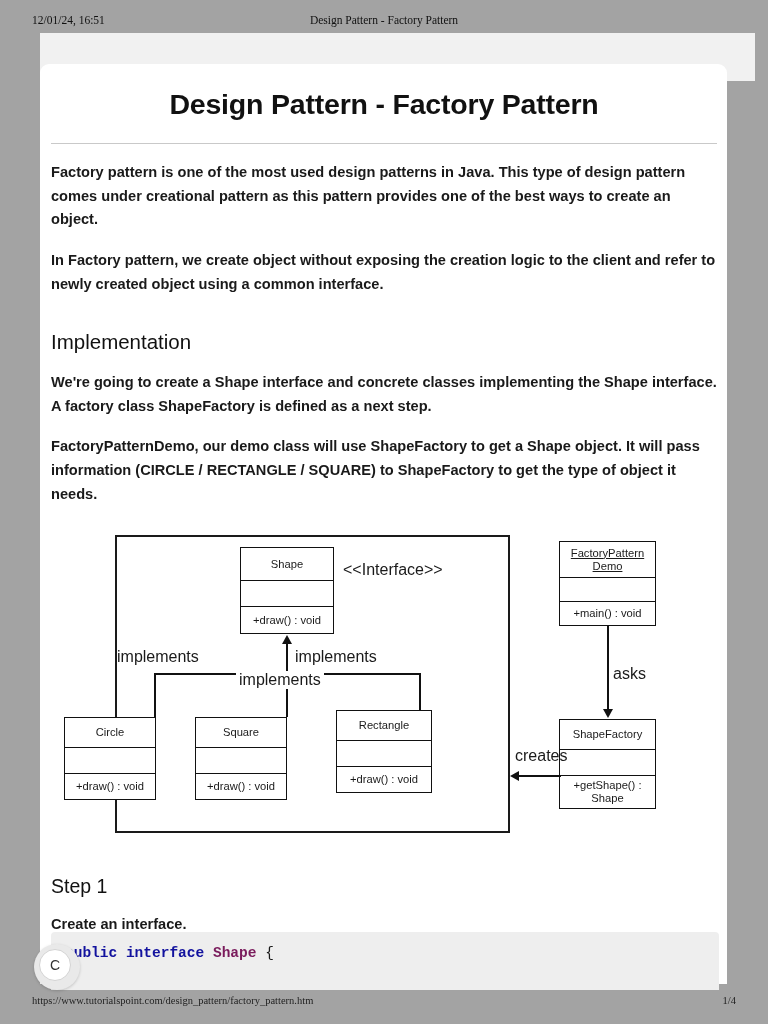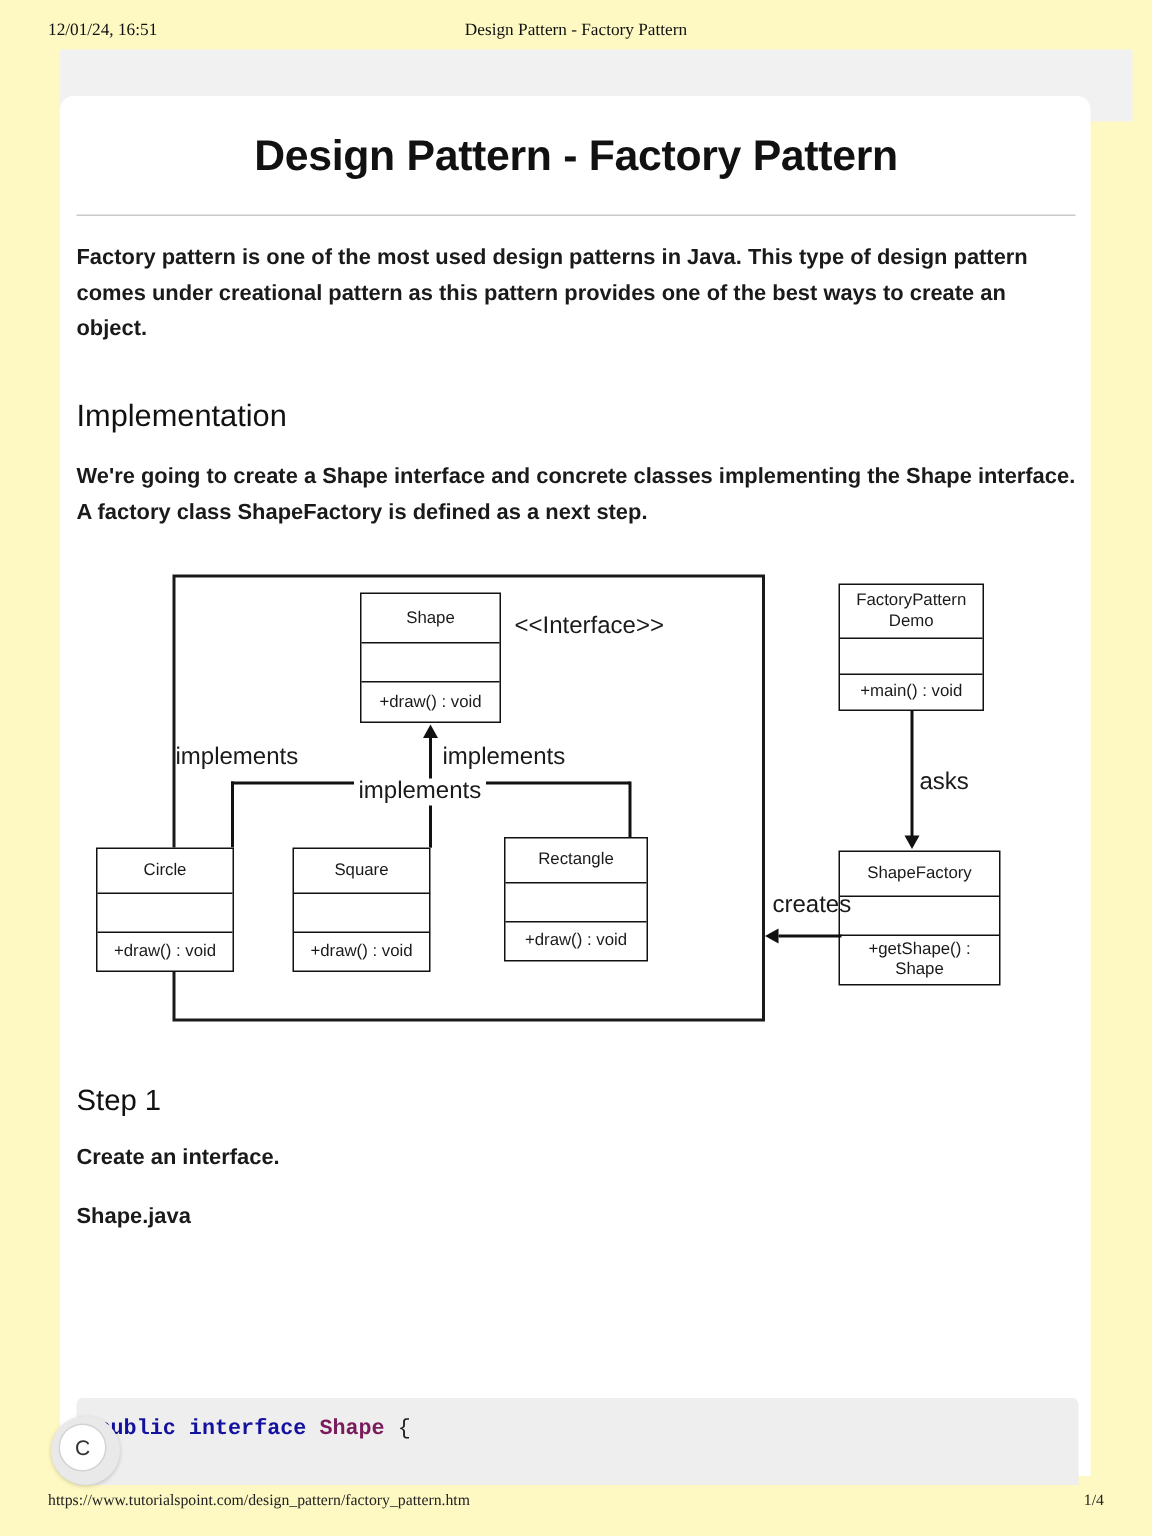--- a/index.html
+++ b/index.html
@@ -7,21 +7,21 @@
   html, body {
     margin: 0; padding: 0;
     width: 768px; height: 1024px;
     background: #ffffff;
     font-family: "Liberation Sans", sans-serif;
     overflow: hidden;
   }
   #page {
     position: relative;
     width: 768px; height: 1024px;
-    background: #fef9c3;
+    background: #a3a3a3;
   }
 
   
   .print-header {
     position: absolute;
     top: 14px; left: 0; right: 0;
     height: 18px;
     font-family: "Liberation Serif", serif;
     font-size: 11.5px;
     color: #111;
@@ -221,24 +221,26 @@
 
   <div class="gray-band"></div>
 
   <div class="card">
     <div class="card-inner">
 
       <h1 class="doc-title">Design Pattern - Factory Pattern</h1>
       <hr class="title-rule">
 
       <p class="body">Factory pattern is one of the most used design patterns in Java. This type of design pattern comes under creational pattern as this pattern provides one of the best ways to create an object.</p>
+      <p class="body">In Factory pattern, we create object without exposing the creation logic to the client and refer to newly created object using a common interface.</p>
 
       <h2 class="section">Implementation</h2>
 
       <p class="body">We're going to create a Shape interface and concrete classes implementing the Shape interface. A factory class ShapeFactory is defined as a next step.</p>
+      <p class="body">FactoryPatternDemo, our demo class will use ShapeFactory to get a Shape object. It will pass information (CIRCLE / RECTANGLE / SQUARE) to ShapeFactory to get the type of object it needs.</p>
 
       <div class="uml-wrap">
 
         <div class="uml-box uml-outer"></div>
 
         <div class="cls" style="left:189px; top:16px; width:94px; height:87px;">
           <div class="row" style="height:32px;">Shape</div>
           <div class="row sep" style="height:26px;"></div>
           <div class="row sep" style="height:27px;">+draw() : void</div>
         </div>
@@ -268,31 +270,31 @@
           <div class="row sep" style="height:26px;">+draw() : void</div>
         </div>
 
         <div class="cls" style="left:285px; top:179px; width:96px; height:83px;">
           <div class="row" style="height:29px;">Rectangle</div>
           <div class="row sep" style="height:26px;"></div>
           <div class="row sep" style="height:26px;">+draw() : void</div>
         </div>
 
         <div class="cls" style="left:508px; top:10px; width:97px; height:85px;">
-          <div class="row multiline" style="height:35px; white-space:pre-line;">FactoryPattern
+          <div class="row multiline" style="height:35px; white-space:pre-line;text-decoration:underline;">FactoryPattern
 Demo</div>
           <div class="row sep" style="height:24px;"></div>
           <div class="row sep" style="height:24px;">+main() : void</div>
         </div>
 
         <div class="ln v" style="left:556px; top:95px; height:86px;"></div>
         <div class="arrowhead-down" style="left:552px; top:178px;"></div>
         <div class="lbl" style="left:562px; top:134px;">asks</div>
 
-        <div class="cls" style="left:508px; top:188px; width:108px; height:90px;">
+        <div class="cls" style="left:508px; top:188px; width:97px; height:90px;">
           <div class="row" style="height:29px;">ShapeFactory</div>
           <div class="row sep" style="height:26px;"></div>
           <div class="row sep" style="height:33px; white-space:pre-line;">+getShape() :
 Shape</div>
         </div>
 
         <div class="ln h" style="left:468px; top:244px; width:42px;"></div>
         <div class="arrowhead-left" style="left:459px; top:240px;"></div>
         <div class="lbl" style="left:464px; top:216px;">creates</div>
 

